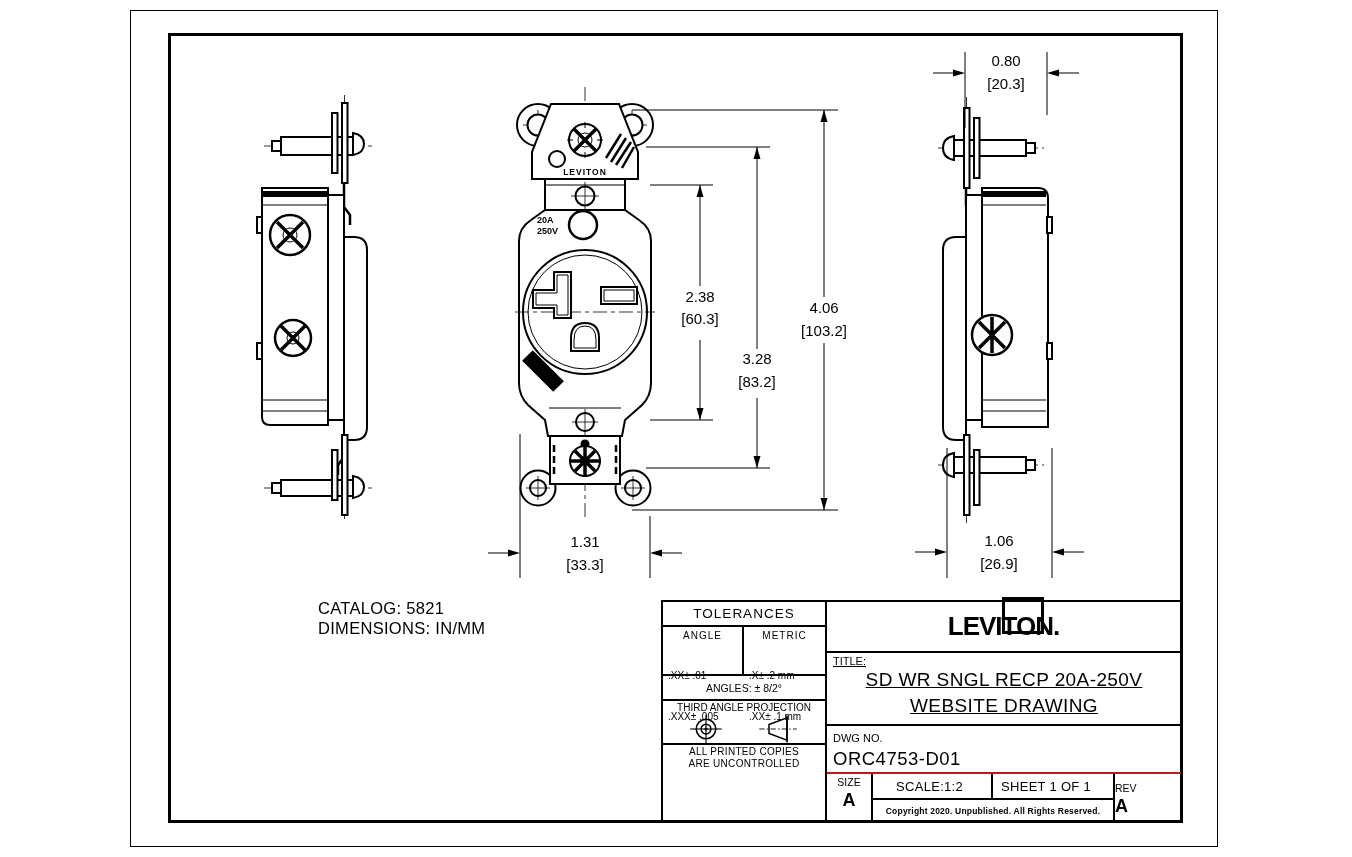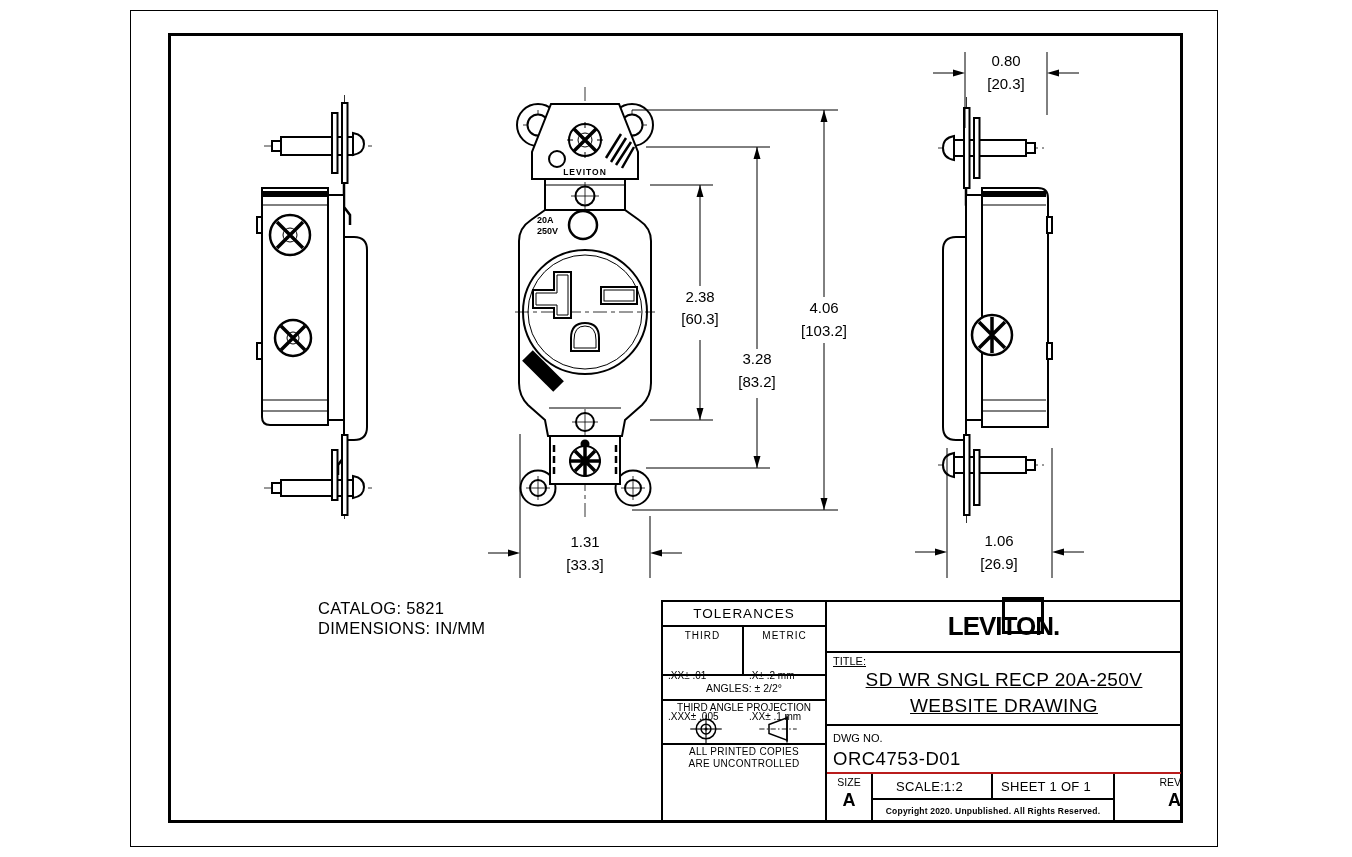--- a/index.html
+++ b/index.html
@@ -50,21 +50,21 @@
   .dwg-label{font-size:11px;}
   .dwg-no{font-size:18.5px;letter-spacing:.5px;margin-top:4px;}
   .botrow{flex:1;display:flex;}
   .size-cell{width:46px;border-right:2px solid #000;box-sizing:border-box;text-align:center;font-size:10.5px;padding-top:2px;}
   .size-val{font-size:18px;font-weight:bold;margin-top:2px;}
   .midcol{flex:1;display:flex;flex-direction:column;border-right:2px solid #000;box-sizing:border-box;}
   .schrow{height:26px;border-bottom:2px solid #000;display:flex;box-sizing:border-box;}
   .scale-cell{width:120px;border-right:2px solid #000;box-sizing:border-box;font-size:13px;display:flex;align-items:center;padding-left:23px;letter-spacing:.3px;}
   .sheet-cell{flex:1;font-size:13px;display:flex;align-items:center;padding-left:8px;letter-spacing:.3px;}
   .copy-cell{flex:1;display:flex;align-items:center;justify-content:center;font-size:8.5px;font-weight:bold;letter-spacing:.2px;}
-  .rev-cell{width:66px;text-align:right;font-size:10.5px;padding-top:2px;}
+  .rev-cell{width:66px;text-align:left;font-size:10.5px;padding-top:8px;}
   .rev-val{font-size:18px;font-weight:bold;margin-top:2px;}
 </style>
 </head>
 <body>
 
 <div id="sheet">
 
   <div id="outer-border" class="abs"></div>
   <div id="inner-border" class="abs"></div>
 
@@ -255,21 +255,21 @@
   <div id="catalog" class="abs">
     <div>CATALOG: 5821</div>
     <div>DIMENSIONS: IN/MM</div>
   </div>
 
   <div id="tblock" class="abs">
     <div class="tb-left">
       <div class="cell tolh">TOLERANCES</div>
       <div class="cell tolrow">
         <div class="tolcol first">
-          <div class="hd">THIRD</div>
+          <div class="hd">ANGLE</div>
           <div class="tr">
               <span>.XX</span>
               <span>± .01</span>
             </div>
           <div class="tr">
               <span>.XXX</span>
               <span>± .005</span>
             </div>
         </div>
         <div class="tolcol">
@@ -277,21 +277,21 @@
           <div class="tr">
               <span>.X</span>
               <span>± .2 mm</span>
             </div>
           <div class="tr">
               <span>.XX</span>
               <span>± .1 mm</span>
             </div>
         </div>
       </div>
-      <div class="cell angles">ANGLES: ± 2/2°</div>
+      <div class="cell angles">ANGLES: ± 8/2°</div>
       <div class="cell proj">
         <div>THIRD ANGLE PROJECTION</div>
         <div class="projsyms">
           <svg width="44" height="30" viewBox="0 0 44 40">
             <line x1="1" y1="20" x2="43" y2="20" stroke="#000" stroke-width="1.5"></line>
             <line x1="22" y1="1" x2="22" y2="39" stroke="#000" stroke-width="1.5"></line>
             <circle cx="22" cy="20" r="6.5" fill="none" stroke="#000" stroke-width="2"></circle>
             <circle cx="22" cy="20" r="13" fill="none" stroke="#000" stroke-width="2"></circle>
             <circle cx="22" cy="20" r="2" fill="#000"></circle>
           </svg>

